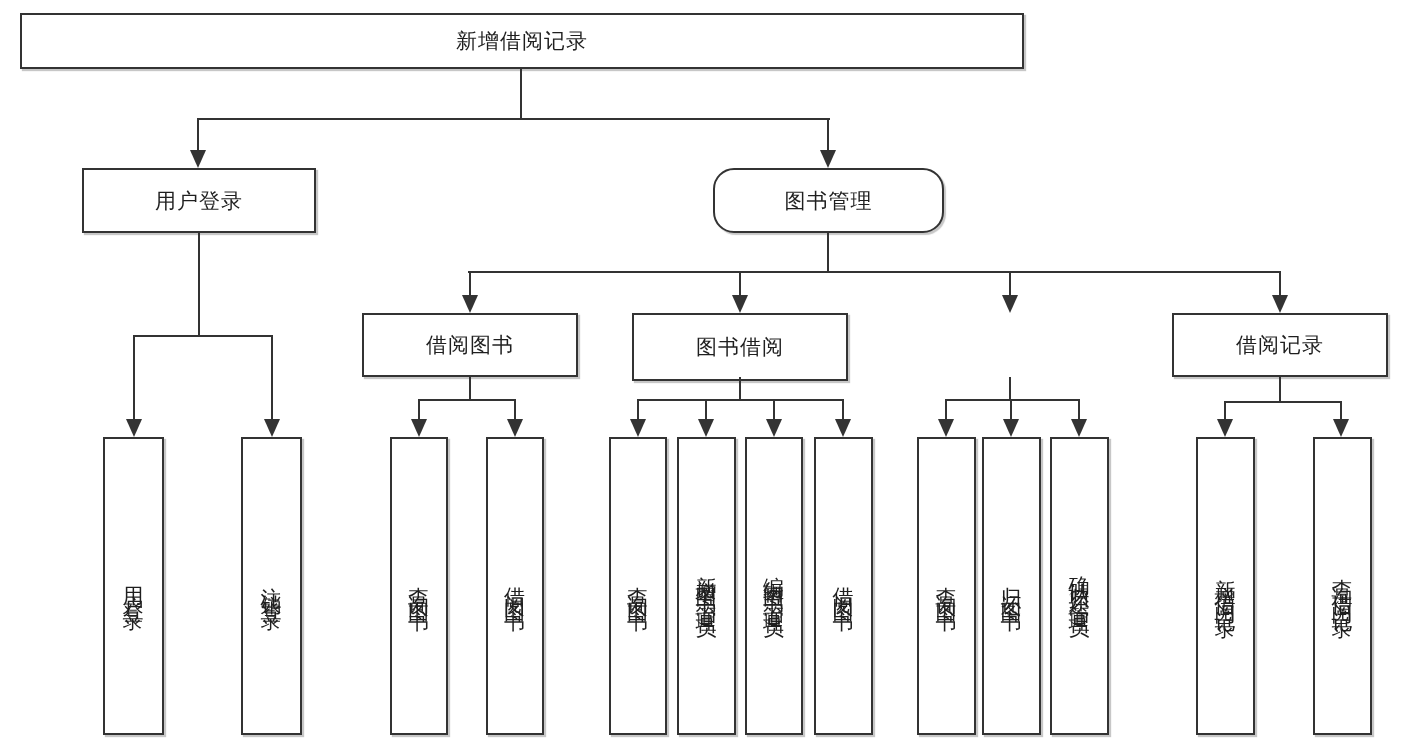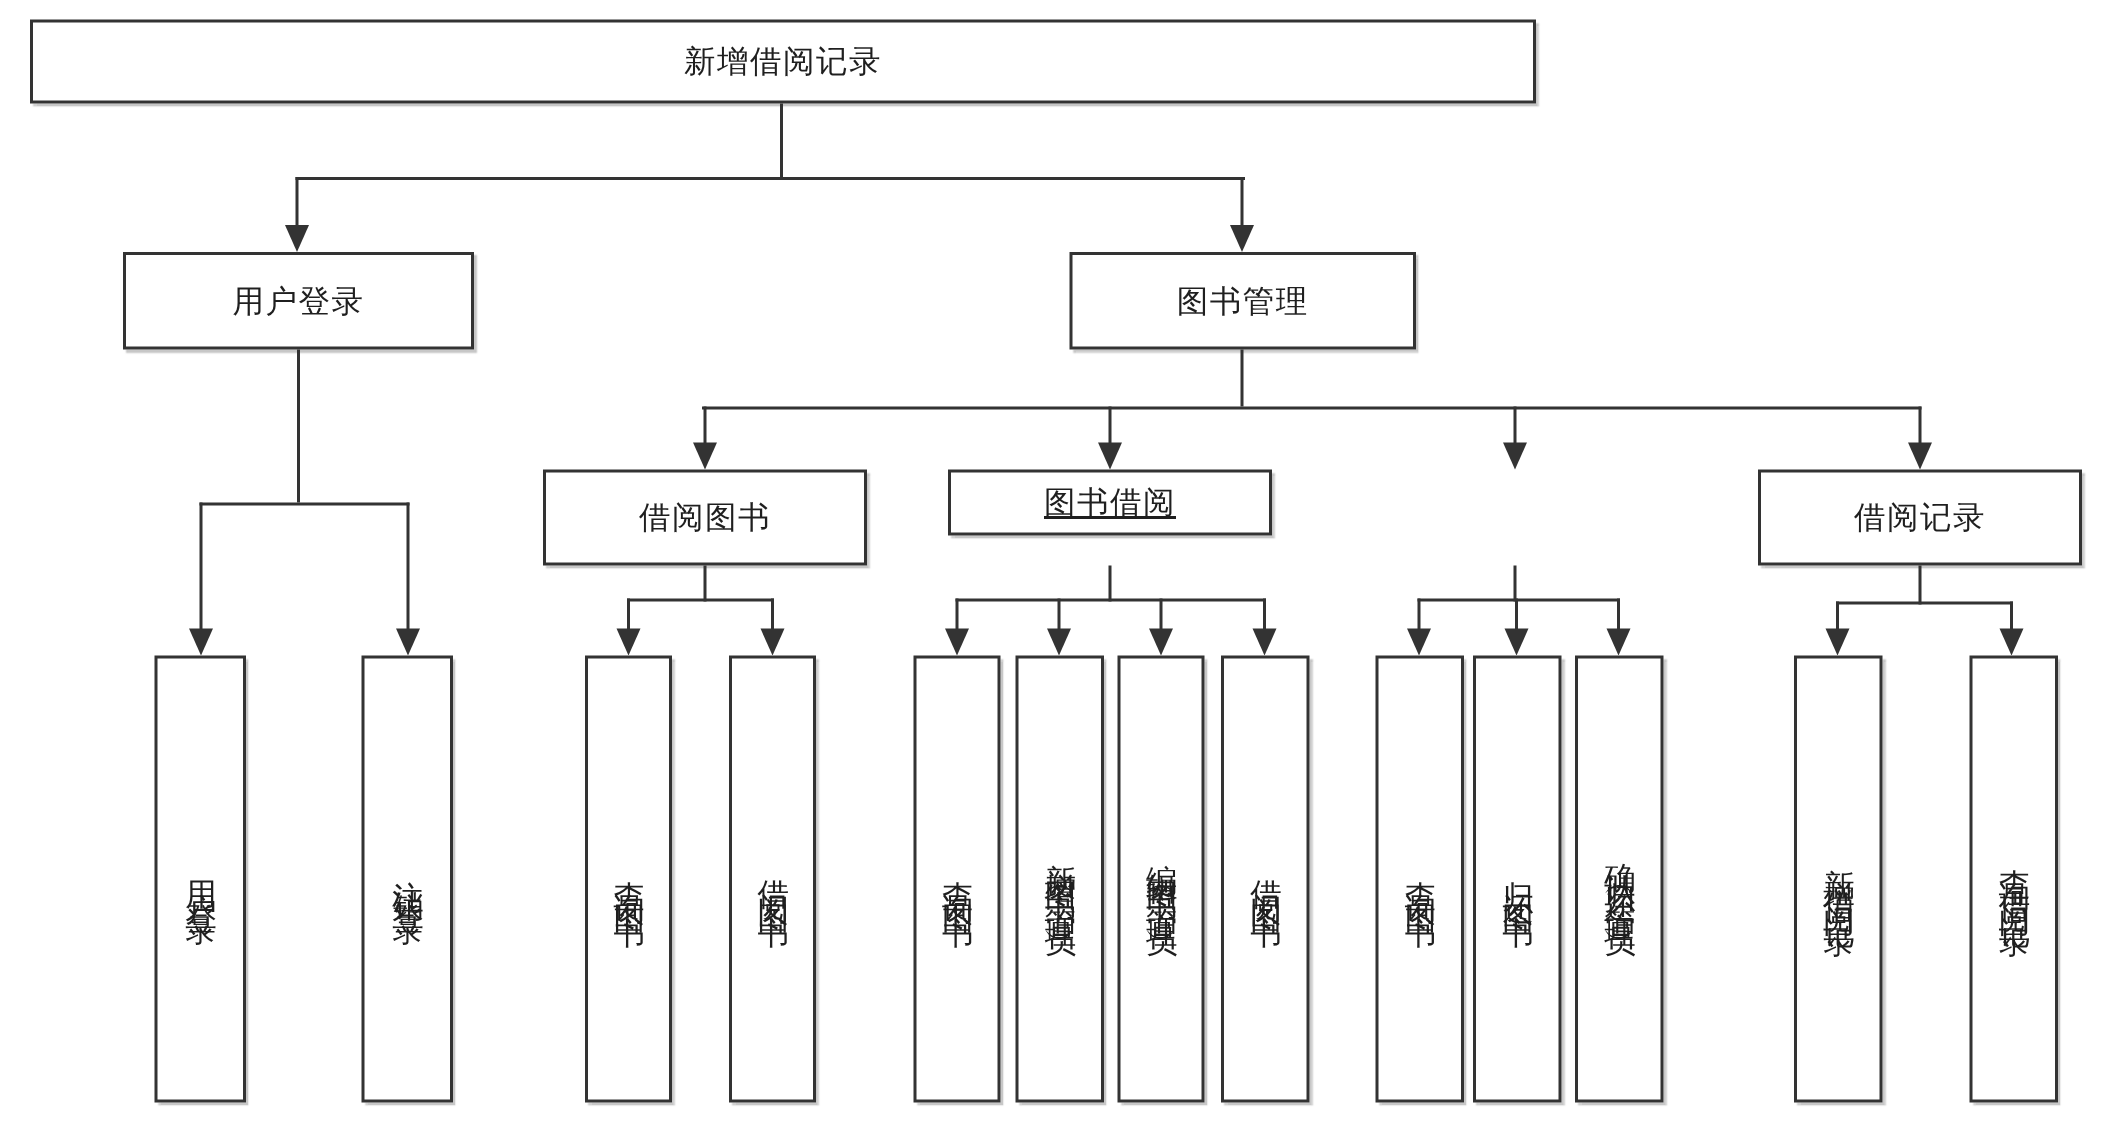--- a/index.html
+++ b/index.html
@@ -69,21 +69,21 @@
   <div class="vline" style="left:520px;top:69px;height:49px;"></div>
   <div class="hline" style="left:197px;top:118px;width:633px;"></div>
   <div class="vline" style="left:197px;top:118px;height:34px;"></div>
   <div class="arrow" style="left:190px;top:150px;"></div>
   <div class="vline" style="left:827px;top:118px;height:34px;"></div>
   <div class="arrow" style="left:820px;top:150px;"></div>
 
   <div class="hnode" style="left:82px;top:168px;width:234px;height:65px;">
     <span>用户登录</span>
   </div>
-  <div class="hnode" style="left:713px;top:168px;width:231px;height:65px;">
+  <div class="hnode" style="left:713px;top:168px;width:231px;height:65px;border-radius:21px;">
     <span>图书管理</span>
   </div>
 
   <div class="vline" style="left:198px;top:233px;height:102px;"></div>
   <div class="hline" style="left:133px;top:335px;width:140px;"></div>
   <div class="vline" style="left:133px;top:335px;height:86px;"></div>
   <div class="arrow" style="left:126px;top:419px;"></div>
   <div class="vline" style="left:271px;top:335px;height:86px;"></div>
   <div class="arrow" style="left:264px;top:419px;"></div>
 
@@ -94,21 +94,21 @@
   <div class="vline" style="left:739px;top:271px;height:26px;"></div>
   <div class="arrow" style="left:732px;top:295px;"></div>
   <div class="vline" style="left:1009px;top:271px;height:26px;"></div>
   <div class="arrow" style="left:1002px;top:295px;"></div>
   <div class="vline" style="left:1279px;top:271px;height:26px;"></div>
   <div class="arrow" style="left:1272px;top:295px;"></div>
 
   <div class="hnode" style="left:362px;top:313px;width:216px;height:64px;">
     <span>借阅图书</span>
   </div>
-  <div class="hnode" style="left:632px;top:313px;width:216px;height:44px;text-decoration:underline;">
+  <div class="hnode" style="left:632px;top:313px;width:216px;height:68px;">
     <span>图书借阅</span>
   </div>
   <div class="hnode" style="left:1172px;top:313px;width:216px;height:64px;">
     <span>借阅记录</span>
   </div>
 
   <div class="vline" style="left:469px;top:377px;height:24px;"></div>
   <div class="hline" style="left:418px;top:399px;width:98px;"></div>
   <div class="vline" style="left:418px;top:399px;height:22px;"></div>
   <div class="arrow" style="left:411px;top:419px;"></div>

